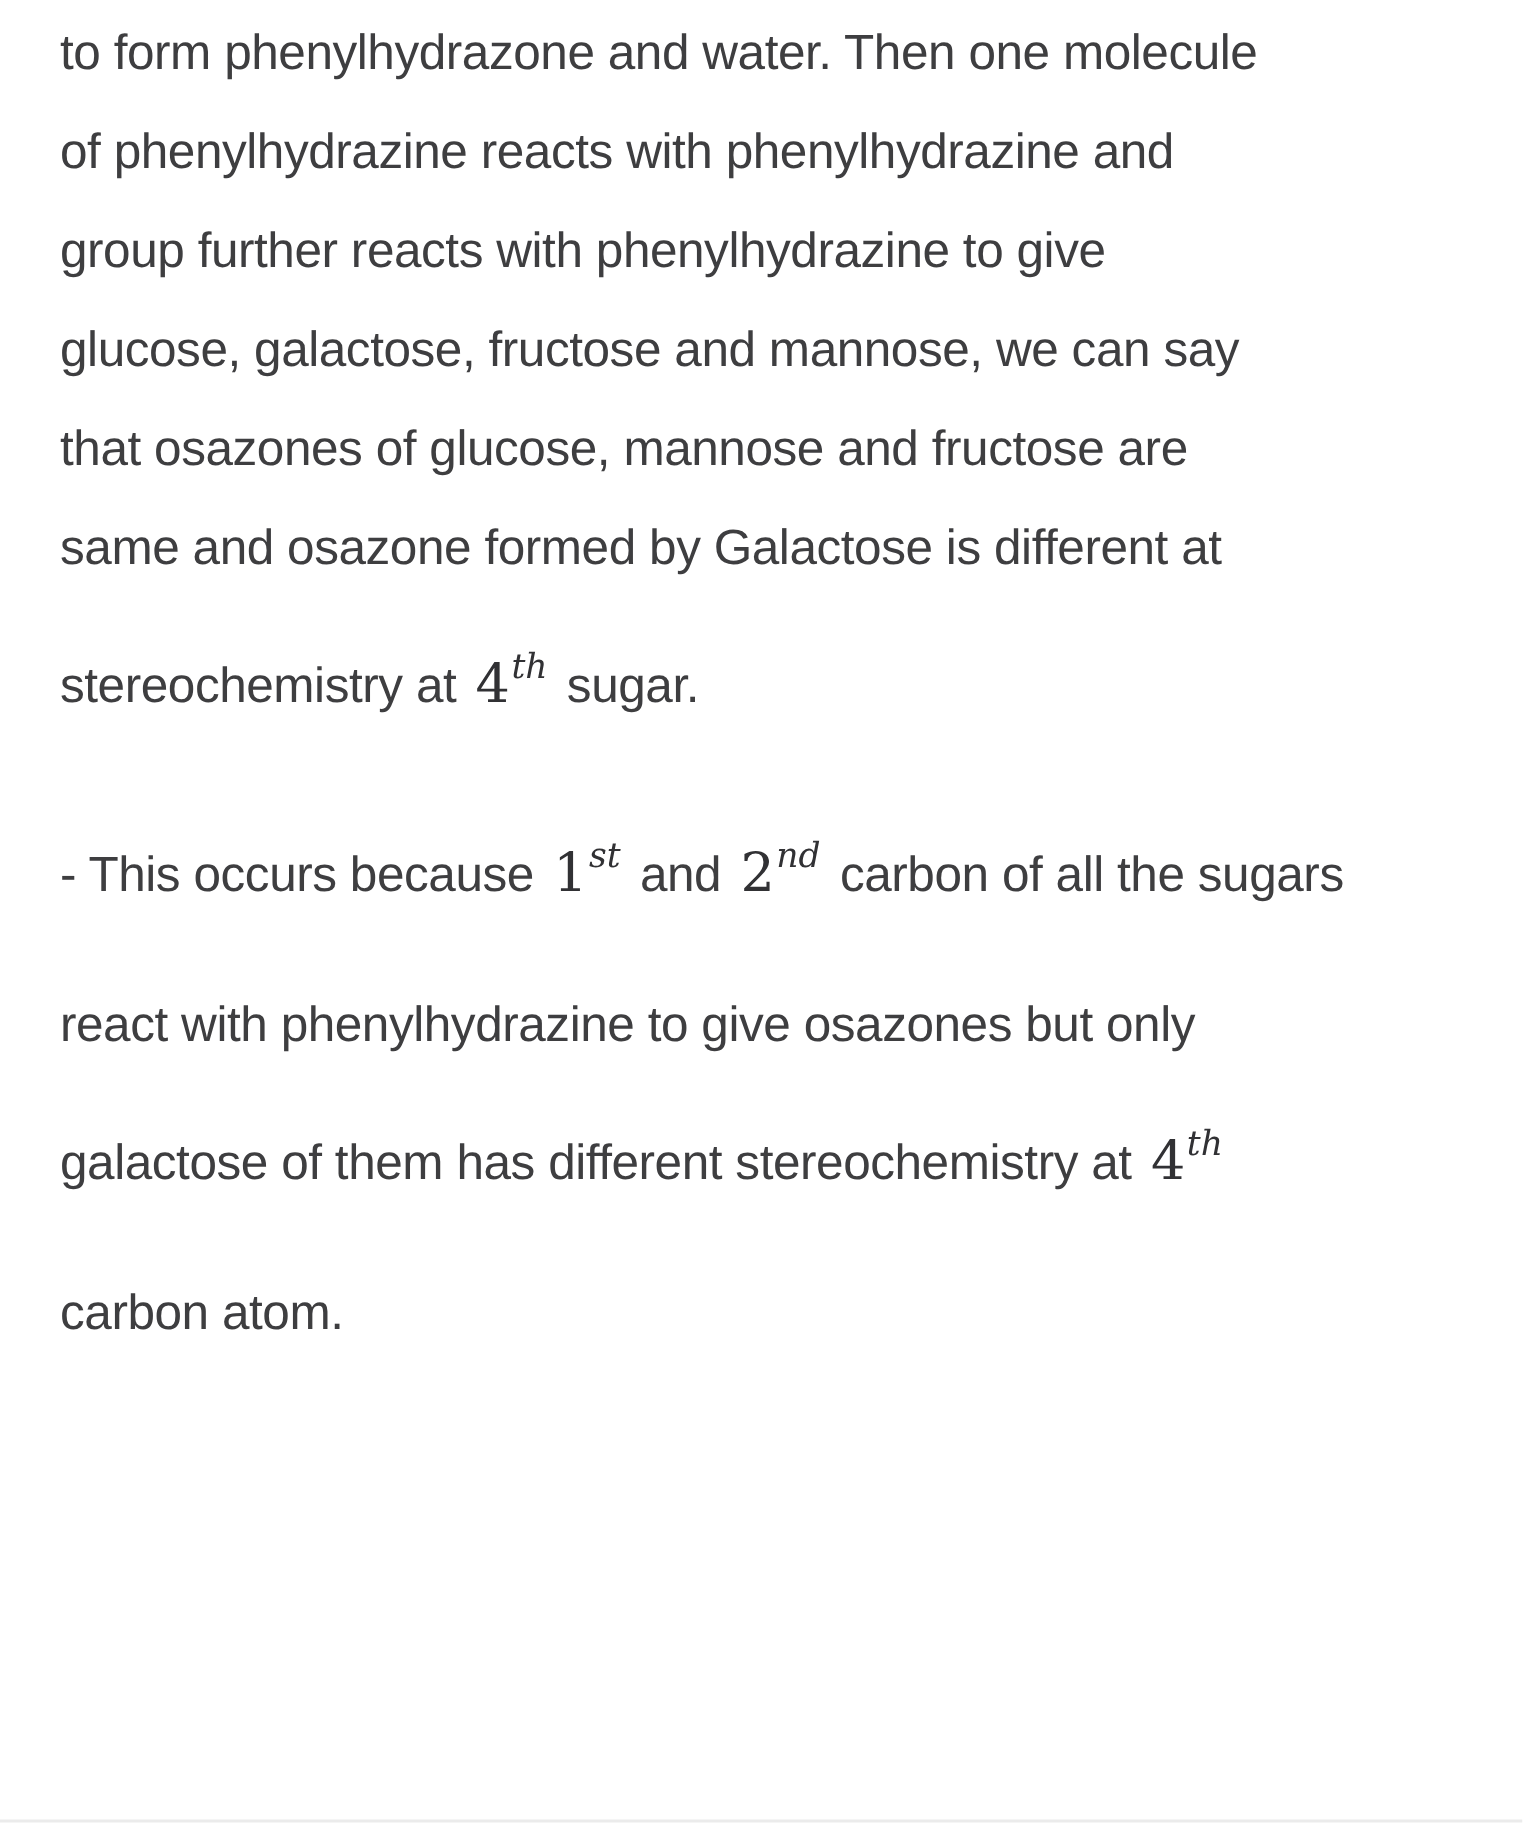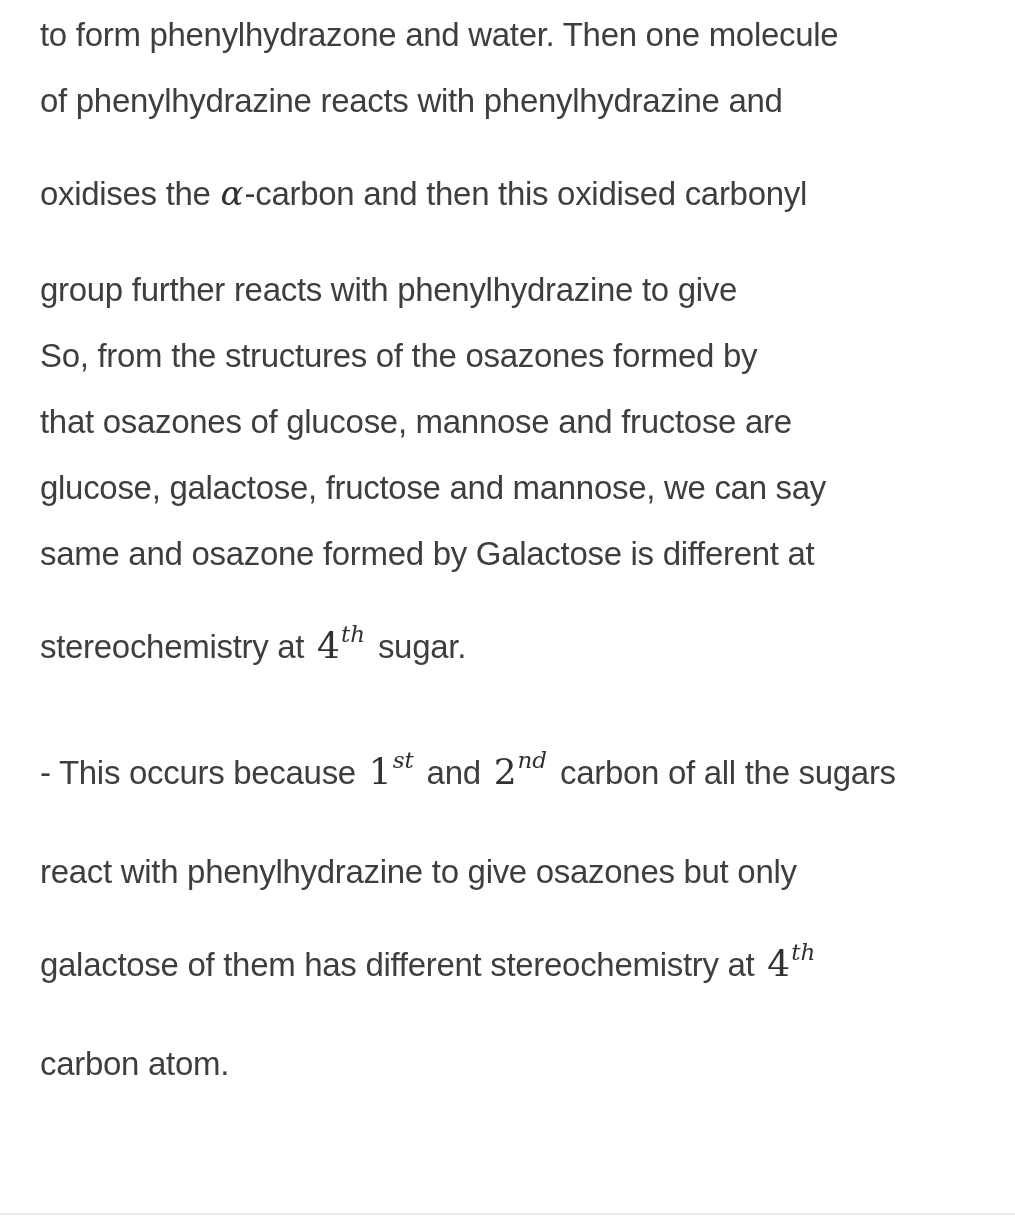--- a/index.html
+++ b/index.html
@@ -56,25 +56,23 @@
     height: 2px;
     background: #ebebeb;
   }
 </style>
 </head>
 <body>
 
 <div class="answer">
     <div class="line"><span>to form phenylhydrazone and water. Then one molecule</span></div>
     <div class="line"><span>of phenylhydrazine reacts with phenylhydrazine and</span></div>
-    <div class="line mline"><span>oxidises the </span><span class="math italic"><span>α</span></span><span>-carbon and then this oxidised carbonyl</span></div>
     <div class="line"><span>group further reacts with phenylhydrazine to give</span></div>
-    <div class="line"><span>So, from the structures of the osazones formed by</span></div>
+    <div class="line"><span>glucose, galactose, fructose and mannose, we can say</span></div>
     <div class="line"><span>that osazones of glucose, mannose and fructose are</span></div>
-    <div class="line"><span>glucose, galactose, fructose and mannose, we can say</span></div>
     <div class="line"><span>same and osazone formed by Galactose is different at</span></div>
     <div class="line mline"><span>stereochemistry at </span><span class="math"><span>4</span><span class="msup">th</span></span><span> sugar.</span></div>
     <div class="line mline"><span>- This occurs because </span><span class="math"><span>1</span><span class="msup">st</span></span><span> and </span><span class="math"><span>2</span><span class="msup">nd</span></span><span> carbon of all the sugars</span></div>
     <div class="line"><span>react with phenylhydrazine to give osazones but only</span></div>
     <div class="line mline"><span>galactose of them has different stereochemistry at </span><span class="math"><span>4</span><span class="msup">th</span></span></div>
     <div class="line"><span>carbon atom.</span></div>
   </div>
 <div class="divider"></div>
 
 </body></html>

